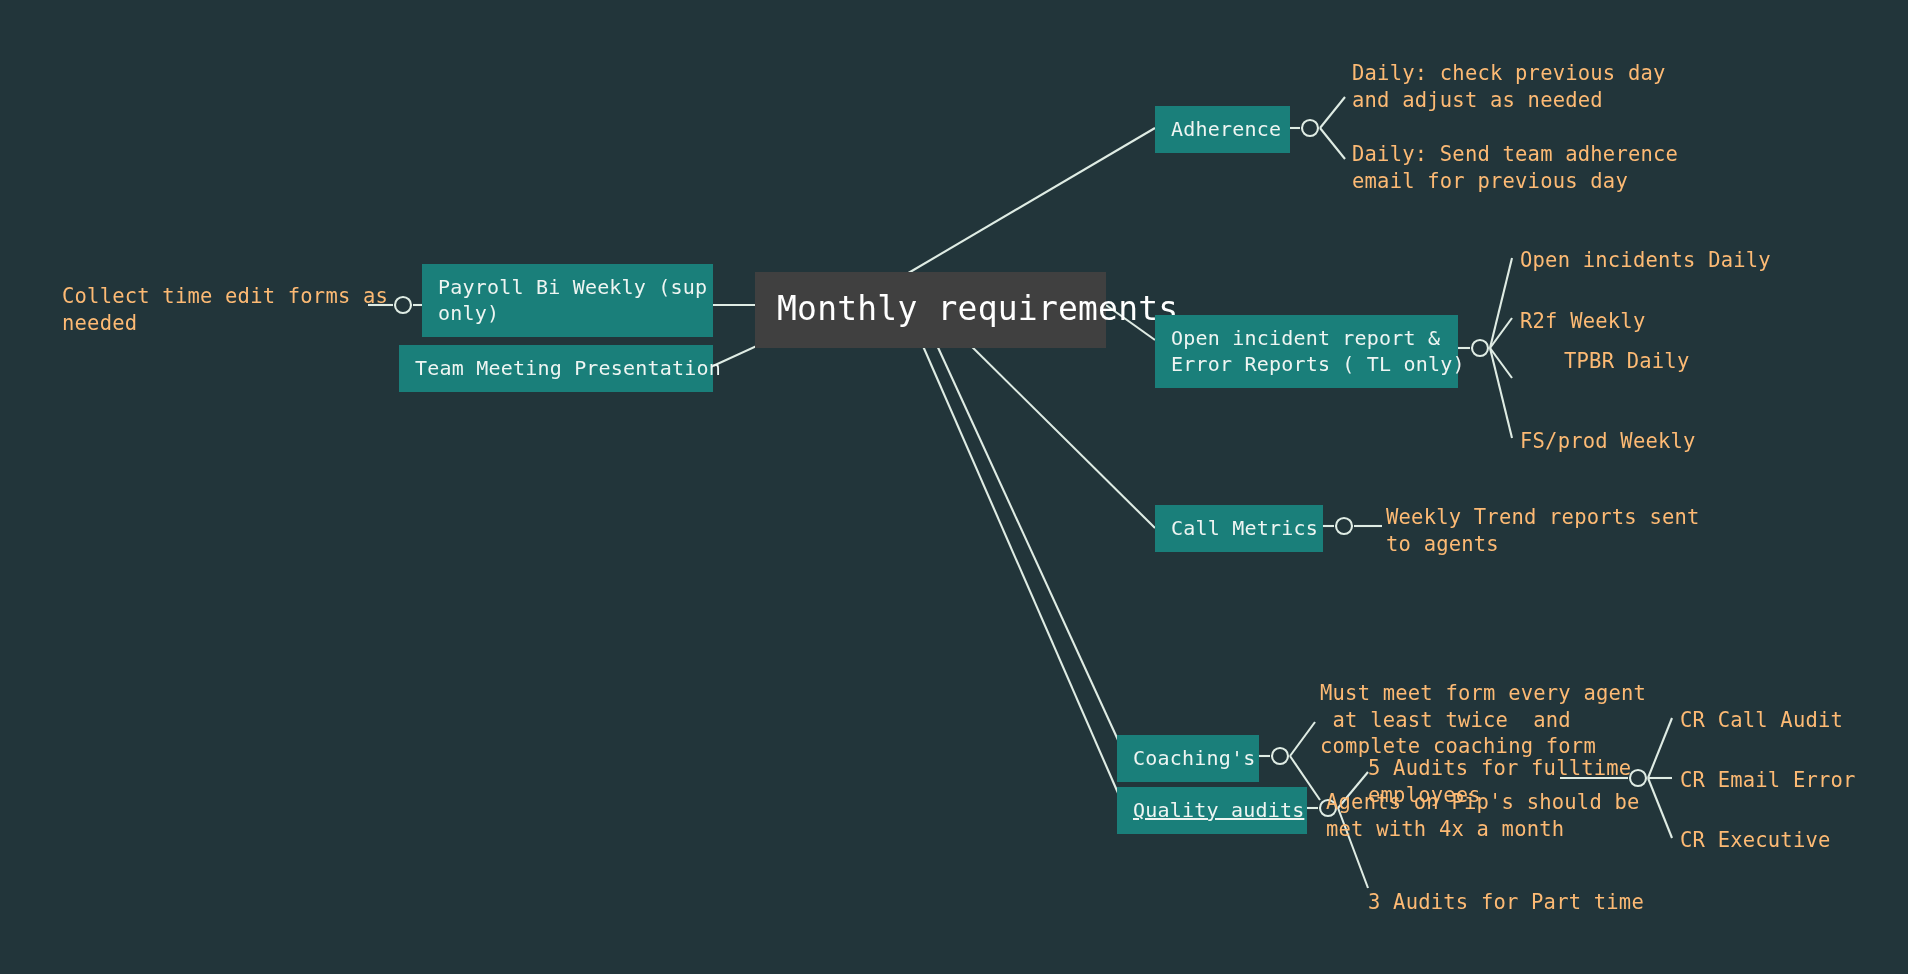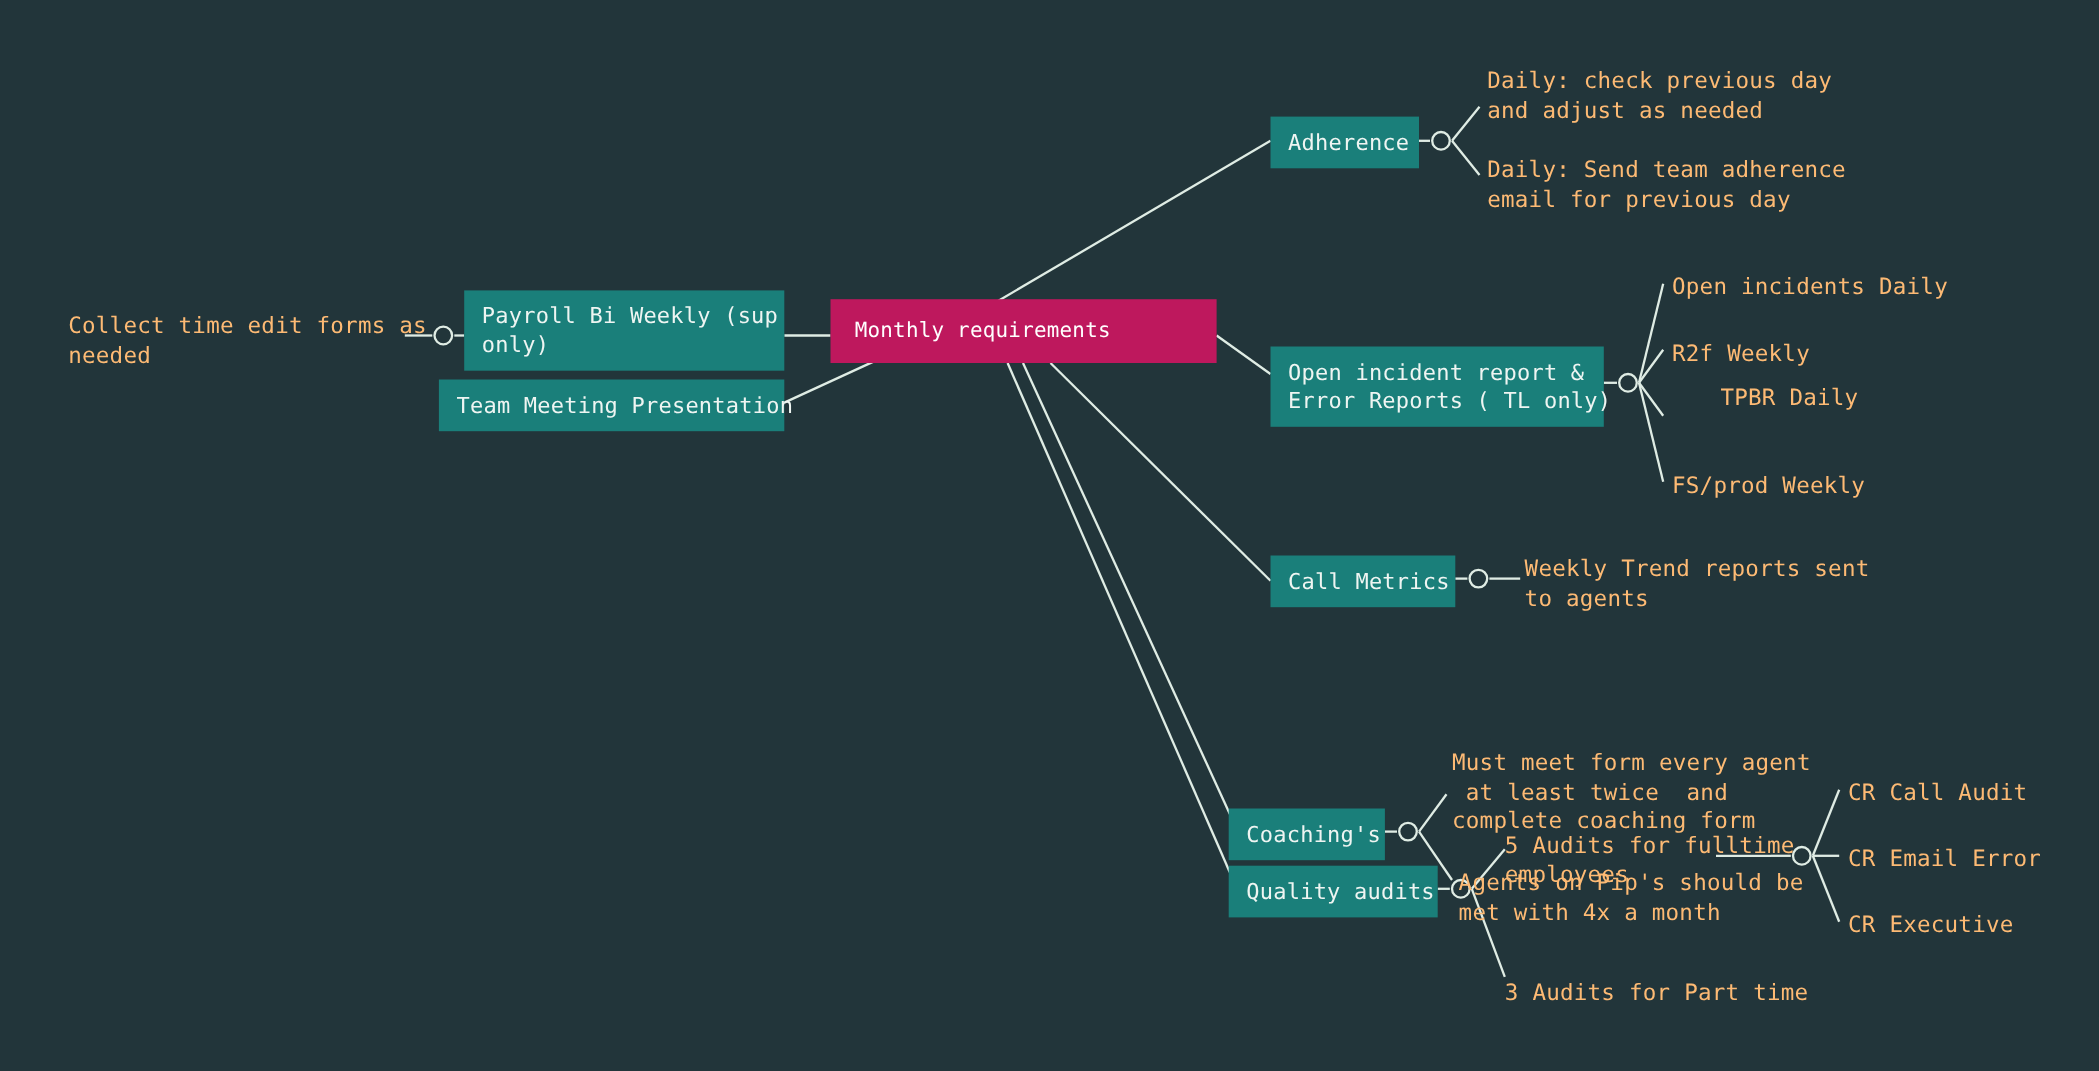--- a/index.html
+++ b/index.html
@@ -31,23 +31,23 @@
     white-space: pre;
     line-height: 1.30;
     letter-spacing: 0.2px;
   }
   .node-box {
     background: #1a7f7a;
     padding: 10px 16px 11px 16px;
     font-size: 20px;
   }
   .node-root {
-    background: #be185d;
+    background: #404040;
     padding: 16px 22px 17px 22px;
-    font-size: 19px;
+    font-size: 33px;
     color: #ffffff;
   }
   .node-leaf {
     background: transparent;
     font-size: 20.5px;
     padding: 0;
     color: #fdba74;
   }
 </style>
 </head>
@@ -150,21 +150,21 @@
 
   <div class="node node-box" style="left:1117px; top:735px; width:142px;">Coaching's</div>
 
   <div class="node node-leaf" style="left:1320px; top:680px; width:310px;">Must meet form every agent
  at least twice  and
 complete coaching form</div>
 
   <div class="node node-leaf" style="left:1326px; top:789px; width:290px;">Agents on Pip's should be
 met with 4x a month</div>
 
-  <div class="node node-box" style="left:1117px; top:787px; width:190px;">Quality audits</div>
+  <div class="node node-box" style="left:1117px; top:787px; width:190px;text-decoration:underline;">Quality audits</div>
 
   <div class="node node-leaf" style="left:1368px; top:755px; width:260px;">5 Audits for fulltime
 employees</div>
 
   <div class="node node-leaf" style="left:1368px; top:889px; width:260px;">3 Audits for Part time</div>
 
   <div class="node node-leaf" style="left:1680px; top:707px; width:200px;">CR Call Audit</div>
 
   <div class="node node-leaf" style="left:1680px; top:767px; width:210px;">CR Email Error</div>
 

